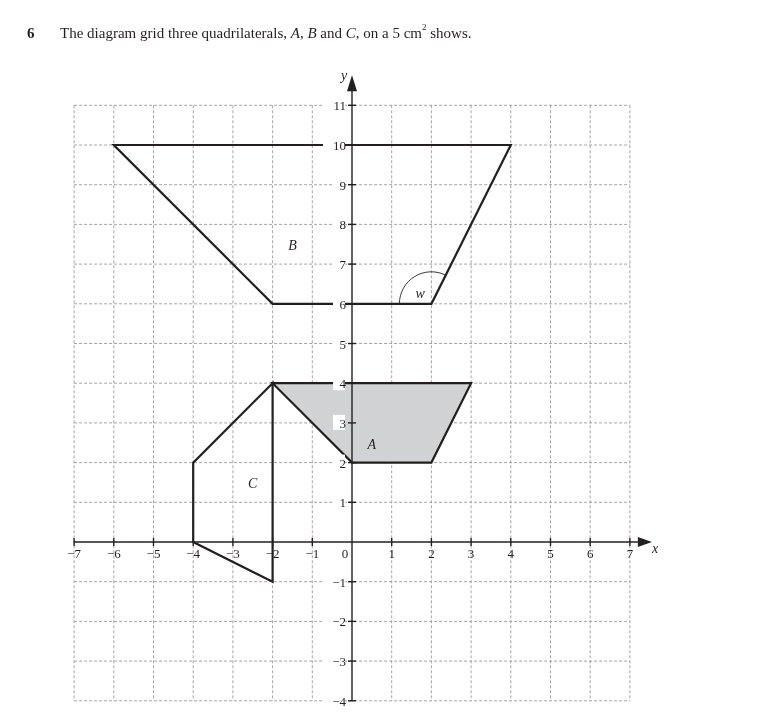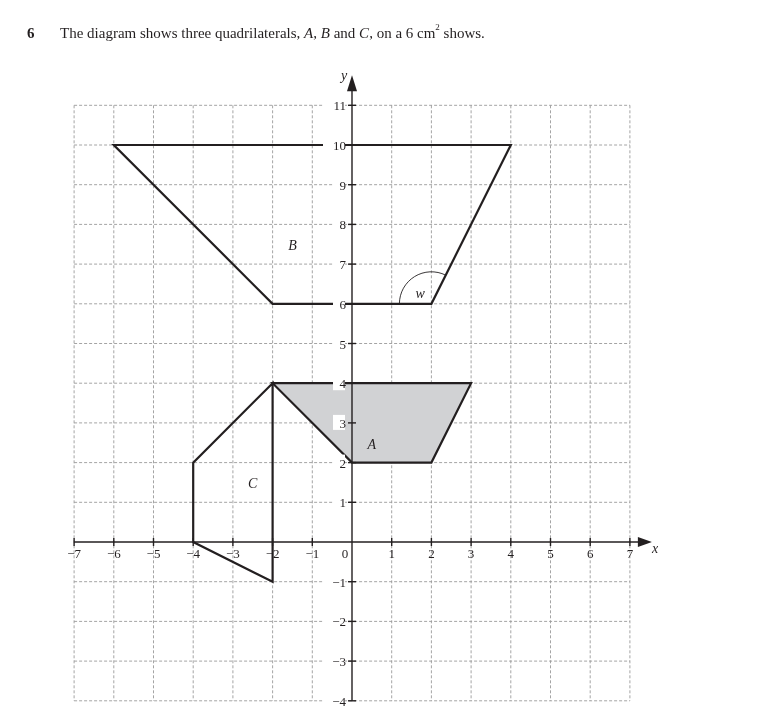--- a/index.html
+++ b/index.html
@@ -15,21 +15,21 @@
   .axis { stroke: #231f20; stroke-width: 1.4; }
   .shape { stroke: #231f20; stroke-width: 2.2; fill: none; stroke-linejoin: miter; }
   .shapeA { stroke: #231f20; stroke-width: 2.2; fill: #d1d2d4; stroke-linejoin: miter; }
   .tick-label { font-size: 13px; }
   .shape-label { font-size: 14px; font-style: italic; }
 </style>
 </head>
 <body>
 
 <div class="qnum">6</div>
-<div class="qtext"><span>The diagram shows three quadrilaterals, </span><i>A</i><span>, </span><i>B</i><span> and </span><i>C</i><span>, on a 6 cm</span><sup>2</sup><span> shows.</span></div>
+<div class="qtext"><span>The diagram grid three quadrilaterals, </span><i>A</i><span>, </span><i>B</i><span> and </span><i>C</i><span>, on a 5 cm</span><sup>2</sup><span> shows.</span></div>
 
 <svg id="diagram" width="763" height="723" viewBox="0 0 763 723" xmlns="http://www.w3.org/2000/svg">
   <g id="grid-layer">
       <line x1="74.09999999999997" y1="105.29999999999995" x2="74.09999999999997" y2="700.8" class="grid"></line>
       <line x1="113.79999999999998" y1="105.29999999999995" x2="113.79999999999998" y2="700.8" class="grid"></line>
       <line x1="153.5" y1="105.29999999999995" x2="153.5" y2="700.8" class="grid"></line>
       <line x1="193.2" y1="105.29999999999995" x2="193.2" y2="700.8" class="grid"></line>
       <line x1="232.89999999999998" y1="105.29999999999995" x2="232.89999999999998" y2="700.8" class="grid"></line>
       <line x1="272.6" y1="105.29999999999995" x2="272.6" y2="700.8" class="grid"></line>
       <line x1="312.3" y1="105.29999999999995" x2="312.3" y2="700.8" class="grid"></line>

